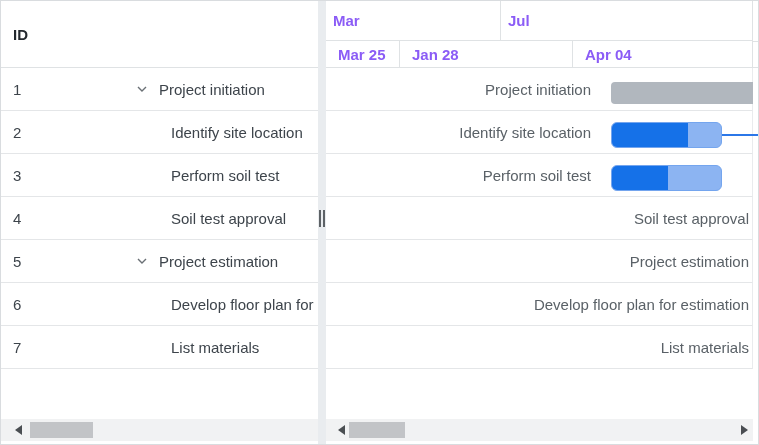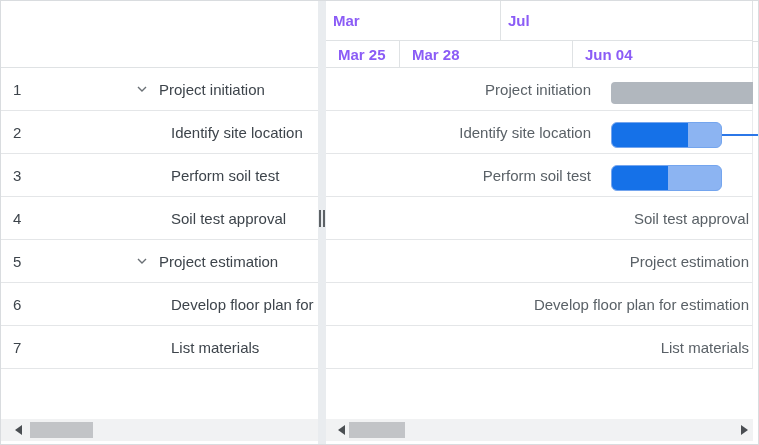--- a/index.html
+++ b/index.html
@@ -82,20 +82,21 @@
   .arrow-left  { border-right:7px solid #4a4e52; }
   .arrow-right { border-left:7px solid #4a4e52; }
 </style>
 </head>
 <body>
 
 <div class="gantt">
 
   <div class="grid-pane">
     <div class="grid-header">
+      <div class="gh-id">ID</div>
     </div>
 
     <div class="grid-rows">
       <div class="grid-row">
         <div class="cell-id">1</div>
         <div class="cell-name">
           <span class="chev">
             <svg width="12" height="12" viewBox="0 0 12 12">
                 <path d="M2 4 L6 8 L10 4" fill="none" stroke="#6a7075" stroke-width="1.4"></path>
               </svg>
@@ -155,22 +156,22 @@
   </div>
 
   <div class="chart-pane">
 
     <div class="tier-top">
       <div class="tier-cell" style="left: 0px; width: 175px;">Mar</div>
       <div class="tier-cell" style="left: 175px; width: 252px;">Jul</div>
     </div>
     <div class="tier-bottom">
       <div class="tier-cell" style="left: 0px; width: 74px;">Mar 25</div>
-      <div class="tier-cell" style="left: 74px; width: 173px;">Mar 28</div>
-      <div class="tier-cell" style="left: 247px; width: 180px;">Jun 04</div>
+      <div class="tier-cell" style="left: 74px; width: 173px;">Jan 28</div>
+      <div class="tier-cell" style="left: 247px; width: 180px;">Apr 04</div>
     </div>
 
     <div class="chart-rows">
 
       <div class="chart-row">
         <div class="bar-label-before" style="width: 265px;">Project initiation</div>
         <div class="parentbar" style="left: 285px; width: 142px;"></div>
       </div>
 
       <div class="chart-row">

